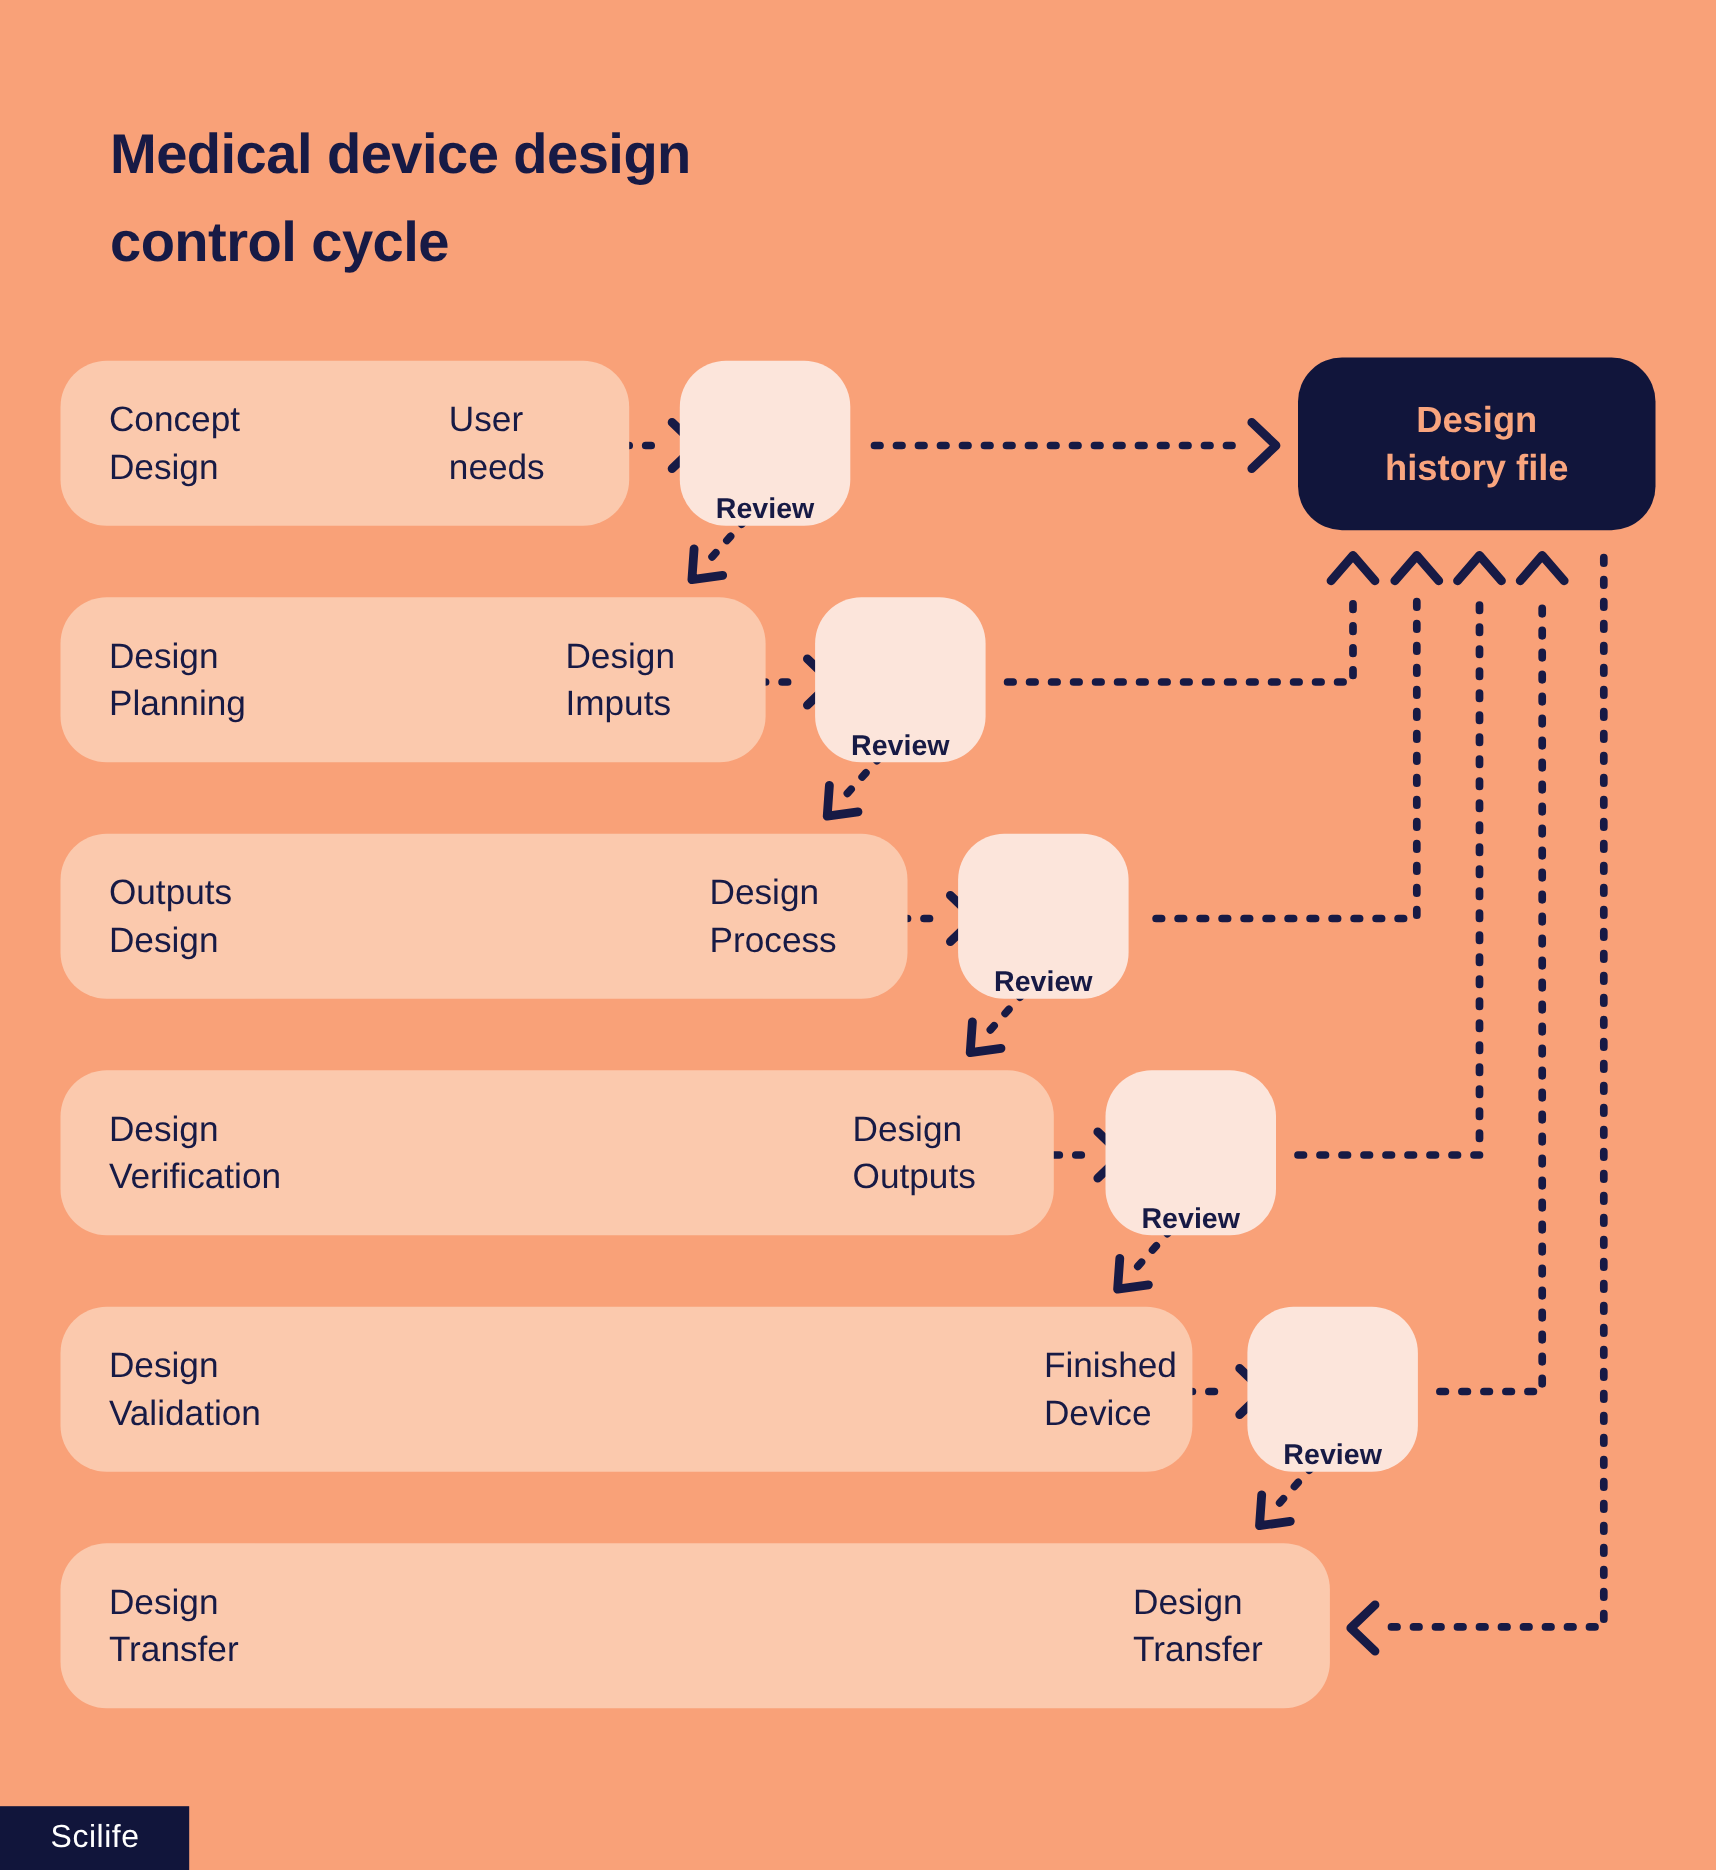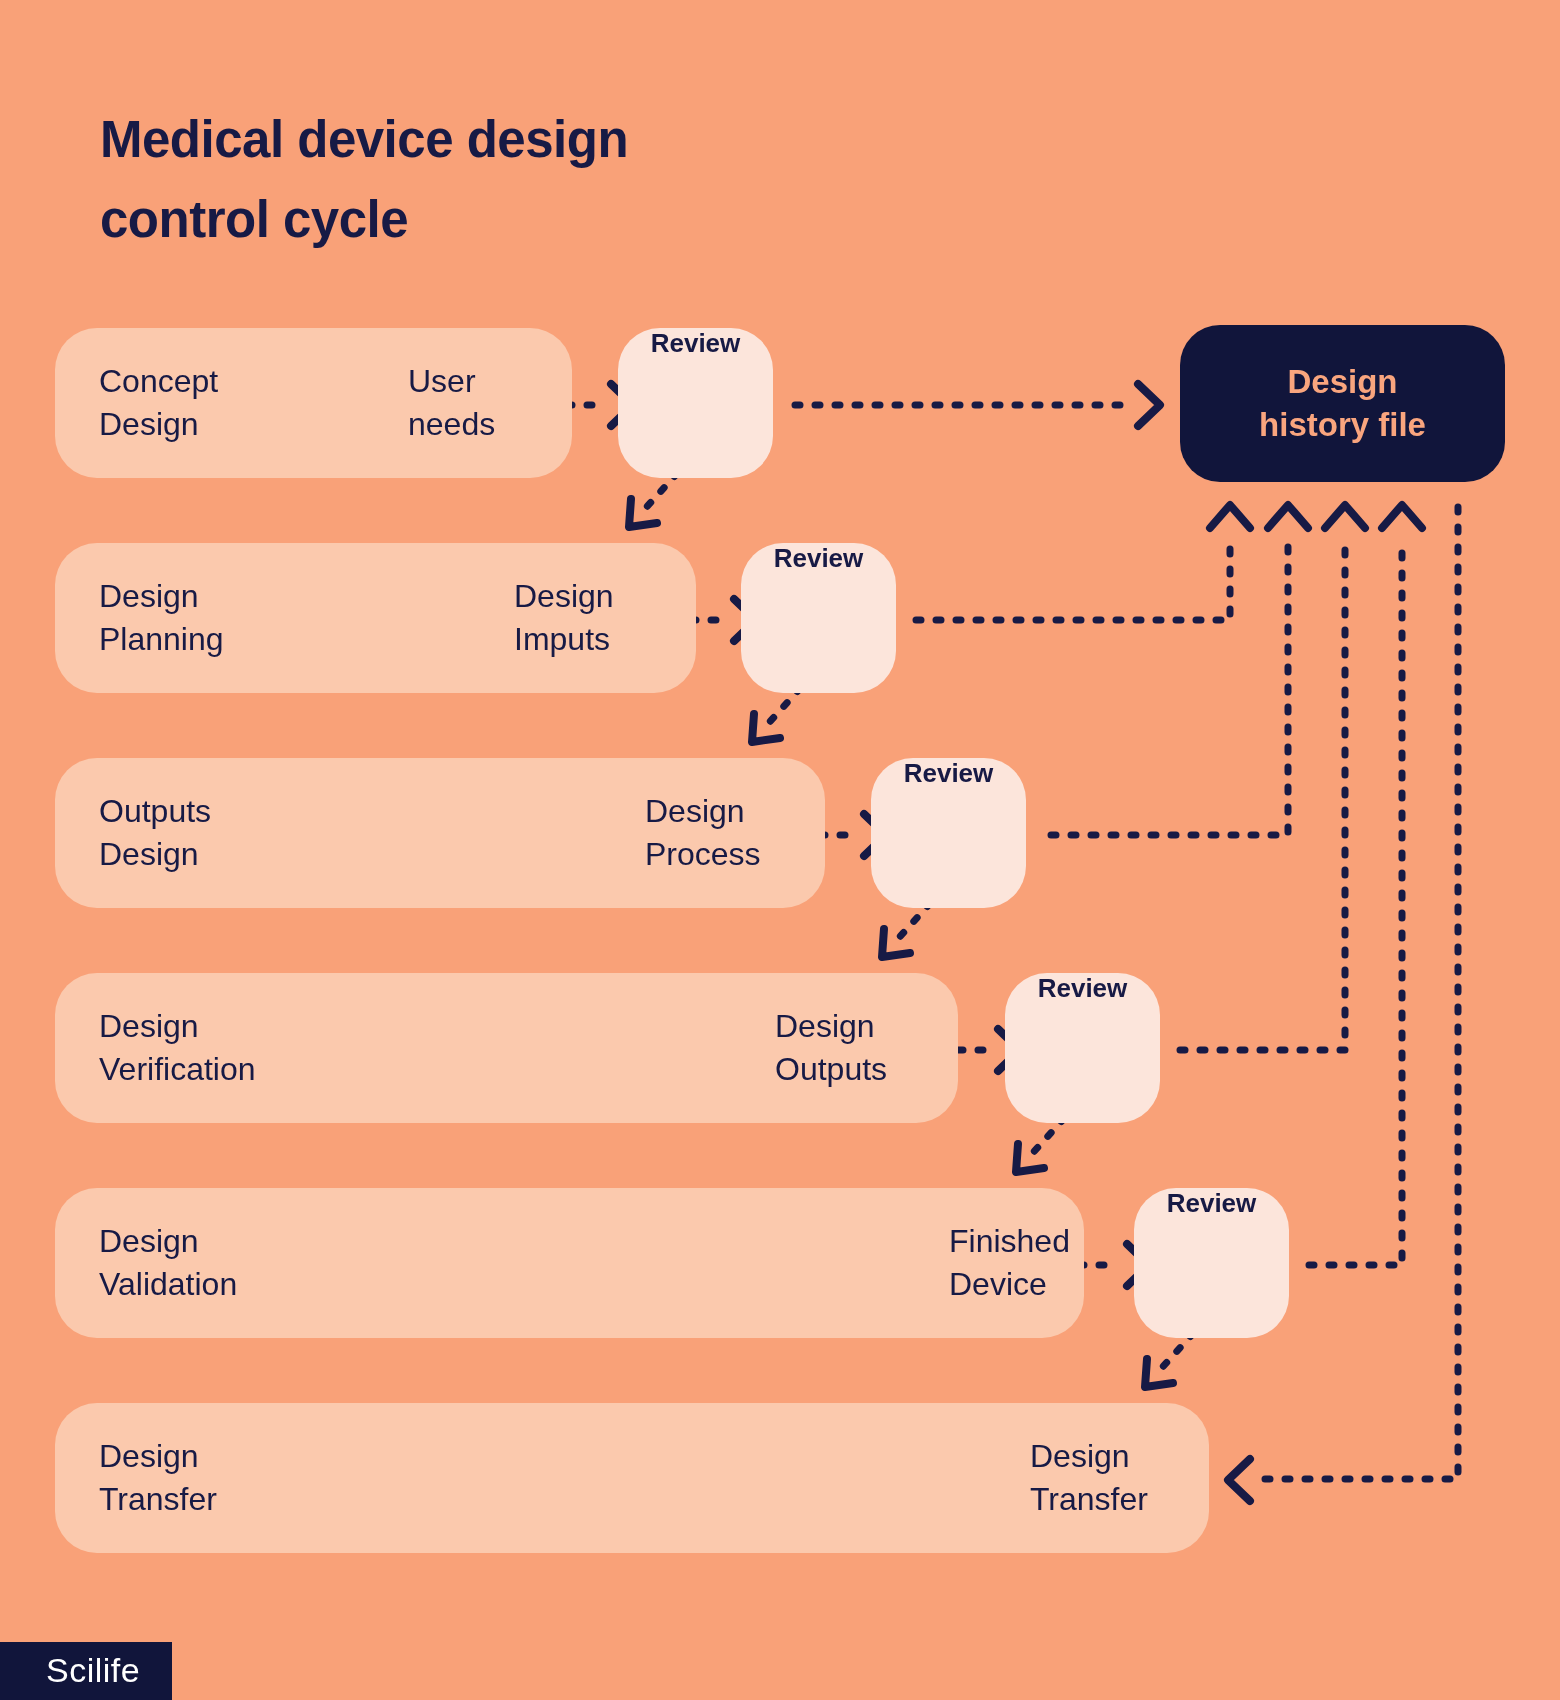--- a/index.html
+++ b/index.html
@@ -34,39 +34,39 @@
     font-size:32px;font-weight:400;line-height:1.34;
   }
   .stage-output{
     position:absolute;top:50%;transform:translateY(-50%);
     font-size:32px;font-weight:400;line-height:1.34;margin-left:25px;
   }
   .stage-name span,.stage-output span{display:block;}
   .review{
     position:absolute;width:155px;height:150px;
     background:var(--c-reviewBox);border-radius:42px;
-    display:flex;align-items:flex-start;justify-content:center;
+    display:flex;align-items:flex-end;justify-content:center;
     font-size:26px;font-weight:700;color:var(--c-ink);
   }
   .dhf{
     position:absolute;left:1180px;top:325px;width:325px;height:157px;
     background:var(--c-dhfBg);border-radius:40px;
     display:flex;flex-direction:column;align-items:center;justify-content:center;
     font-size:33px;font-weight:700;line-height:1.28;text-align:center;
     color:var(--c-dhfText);
   }
   .dhf span{display:block;}
   .overlay{position:absolute;left:0;top:0;width:1560px;height:1700px;}
   .overlay path{fill:none;stroke:var(--c-ink);}
   .d{stroke-width:7;stroke-dasharray:5 15;stroke-linecap:round;}
   .ch{stroke-width:8;stroke-linecap:round;stroke-linejoin:round;}
   .logo{
     position:absolute;left:0;top:1642px;width:172px;height:58px;
     background:var(--c-logoBg);color:var(--c-logoText);
-    font-size:34px;font-weight:400;letter-spacing:0.5px;
+    font-size:29px;font-weight:400;letter-spacing:0.5px;
     line-height:56px;padding-left:46px;box-sizing:border-box;
   }
 </style>
 </head>
 <body>
 
 <div class="canvas">
 
   <h1 class="title" style="margin:0;">
     <span>Medical device design</span>

